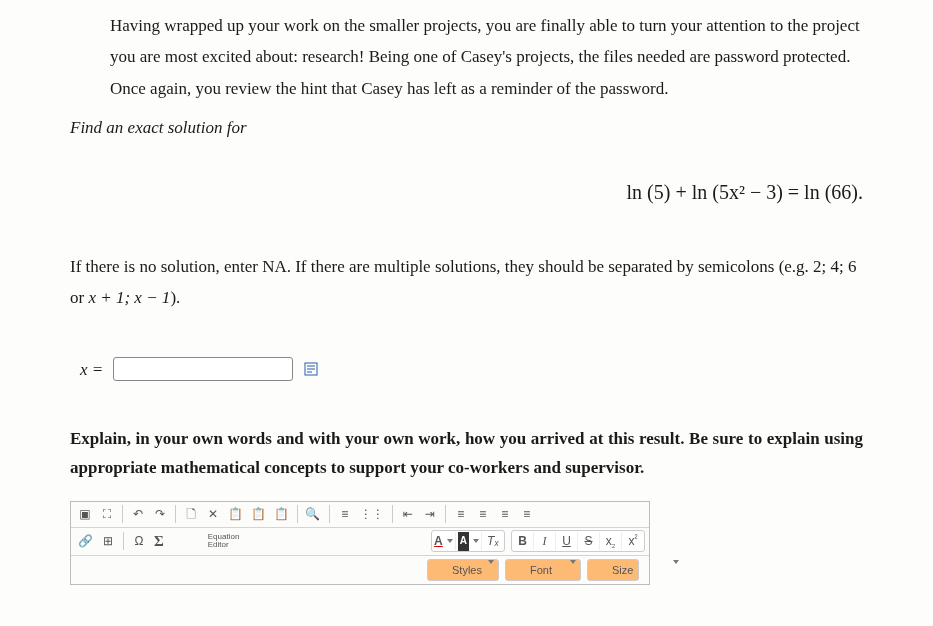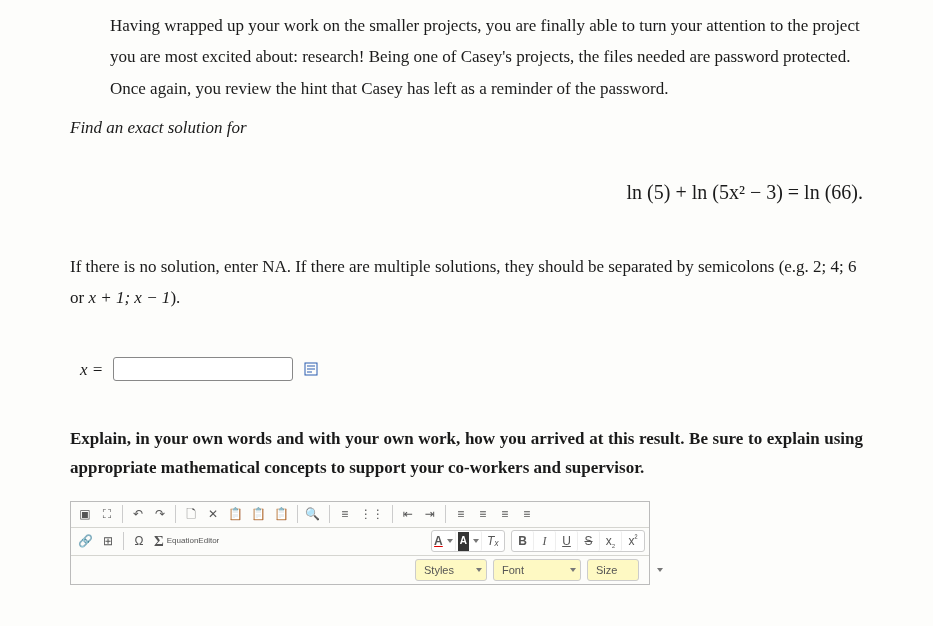--- a/index.html
+++ b/index.html
@@ -89,49 +89,49 @@
     }
     .eq-btn {
       display: inline-flex;
       align-items: center;
       gap: 3px;
       font-size: 9px;
       line-height: 1;
       color: #555;
     }
     .eq-sigma { font-family: 'Times New Roman', serif; font-size: 15px; font-weight: bold; }
-    .eq-text { display:flex; flex-direction: row; font-size:8px; }
+    .eq-text { display:flex; flex-direction: column; font-size:8px;margin-left:41px; }
     .spacer-flex { flex: 1; }
     .fmt-group {
       display: flex;
       align-items: center;
       border: 1px solid #ccc;
       border-radius: 3px;
       height: 22px;
       background: #fff;
       margin-left: 4px;
     }
     .fmt-group .tb-btn { border: none; border-right: 1px solid #eee; height: 20px; min-width: 22px; }
     .fmt-group .tb-btn:last-child { border-right: none; }
     .dropdown {
       display: inline-flex;
-      align-items: center;
+      align-items: flex-start;
       justify-content: space-between;
       border: 1px solid #ccc;
       border-radius: 3px;
       height: 22px;
-      background: #fef9c3;
-      padding: 0 4px 0 8px;
+      background: #fdba74;
+      padding: 0 4px 0 24px;
       font-size: 11px;
       color: #555;
       margin-right: 4px;
       cursor: pointer;
     }
     .dd-styles { width: 72px; }
-    .dd-font { width: 88px; }
+    .dd-font { width: 76px; }
     .dd-size { width: 52px; gap: 36px; }
     .caret {
       width: 0; height: 0;
       border-left: 3px solid transparent;
       border-right: 3px solid transparent;
       border-top: 4px solid #777;
       margin-left: 4px;
     }
     .underlineA { text-decoration: underline; text-decoration-color: #d00; font-weight: bold; }
     .boxA { background: #333; color: #fff; padding: 0 2px; font-weight: bold; font-size: 10px; }

